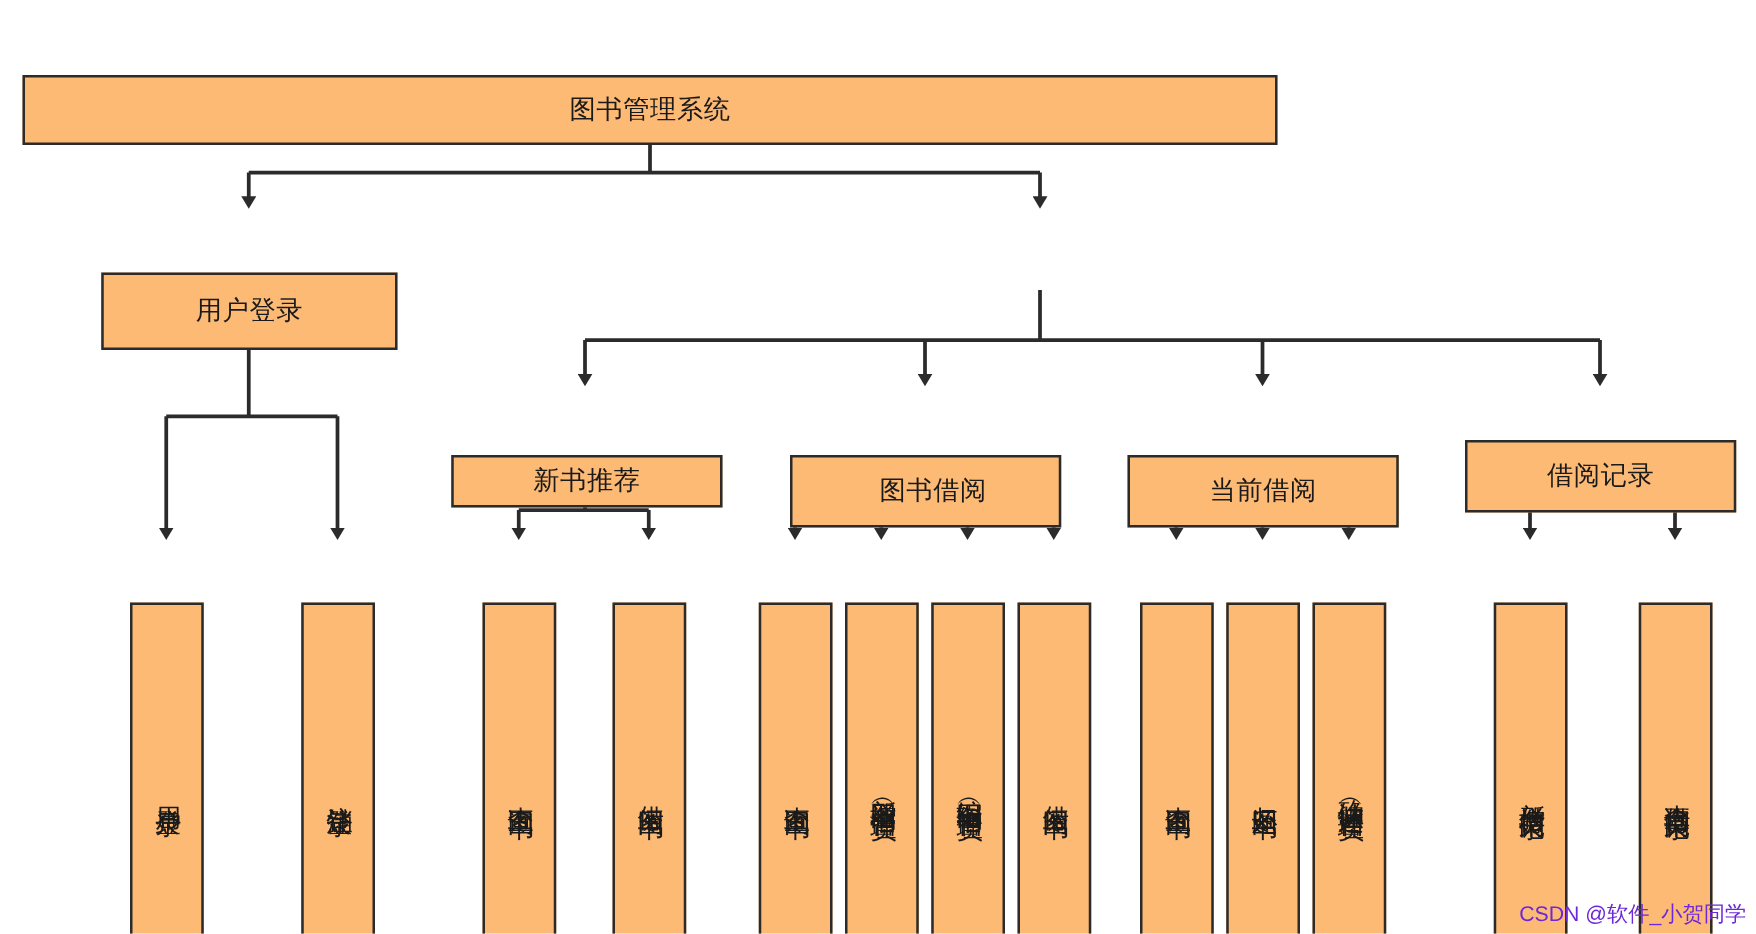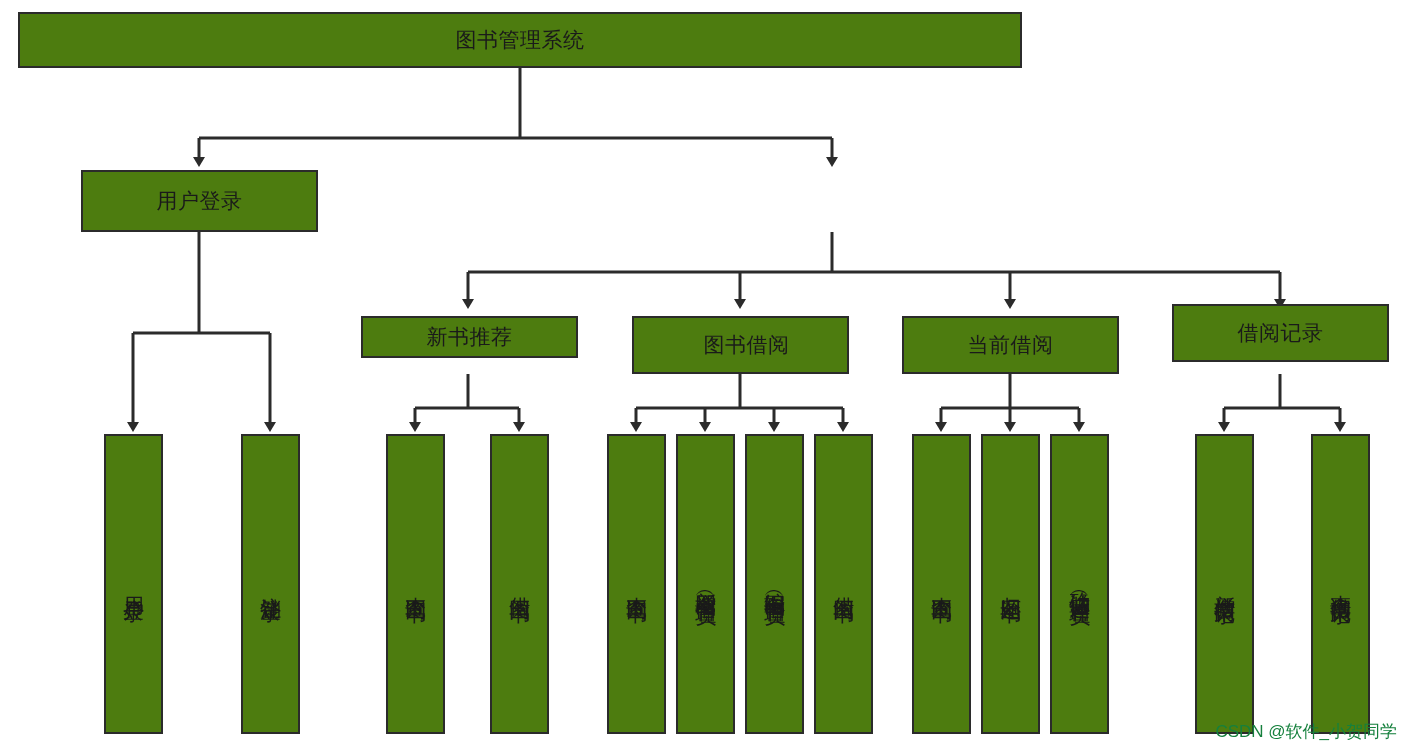--- a/index.html
+++ b/index.html
@@ -21,25 +21,26 @@
     position: absolute;
     left: 0;
     top: 0;
     width: 1405px;
     height: 747px;
   }
   .node {
     position: absolute;
     box-sizing: border-box;
     border: 2px solid #2b2b2b;
-    background: #4d7c0f;
+    background: #fdba74;
     display: flex;
     align-items: center;
     justify-content: center;
     color: #1a1a1a;
+    margin-top: 48px;
   }
   .node-label {
     display: block;
     text-align: center;
     letter-spacing: 0.5px;
   }
   .node.horizontal .node-label {
     font-size: 21px;
     line-height: 1.2;
     white-space: nowrap;
@@ -55,21 +56,21 @@
     line-height: 1.35;
     letter-spacing: 2px;
     white-space: normal;
     max-height: 270px;
   }
   #watermark {
     position: absolute;
     right: 8px;
     bottom: 4px;
     font-size: 17px;
-    color: #15803d;
+    color: #6d28d9;
     white-space: nowrap;
     font-family: "Liberation Sans", "DejaVu Sans", sans-serif;
   }
 </style>
 </head>
 <body>
 
 <div id="canvas">
 
   <svg id="diagram-svg" viewBox="0 0 1405 747" xmlns="http://www.w3.org/2000/svg">

